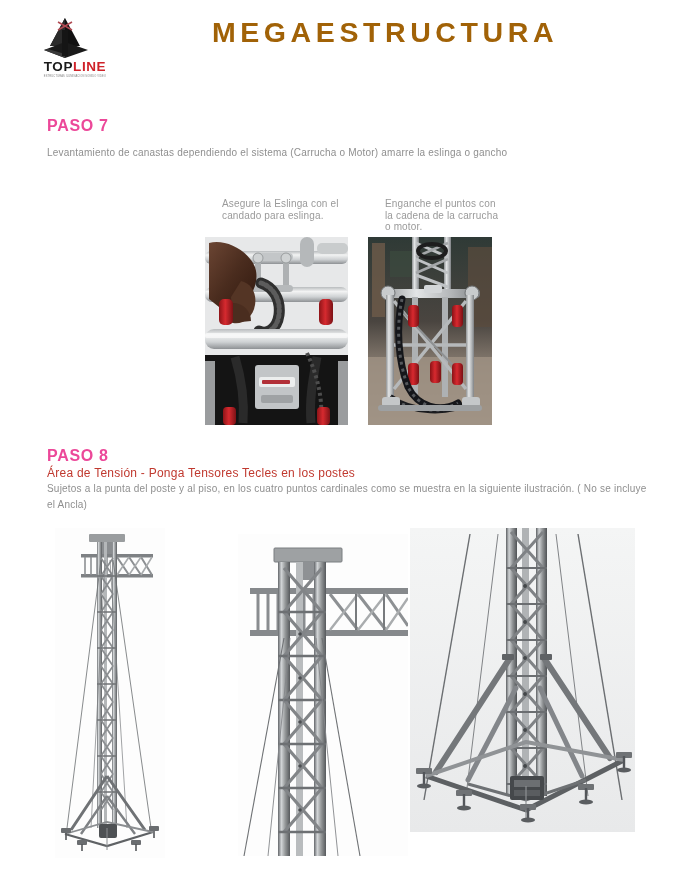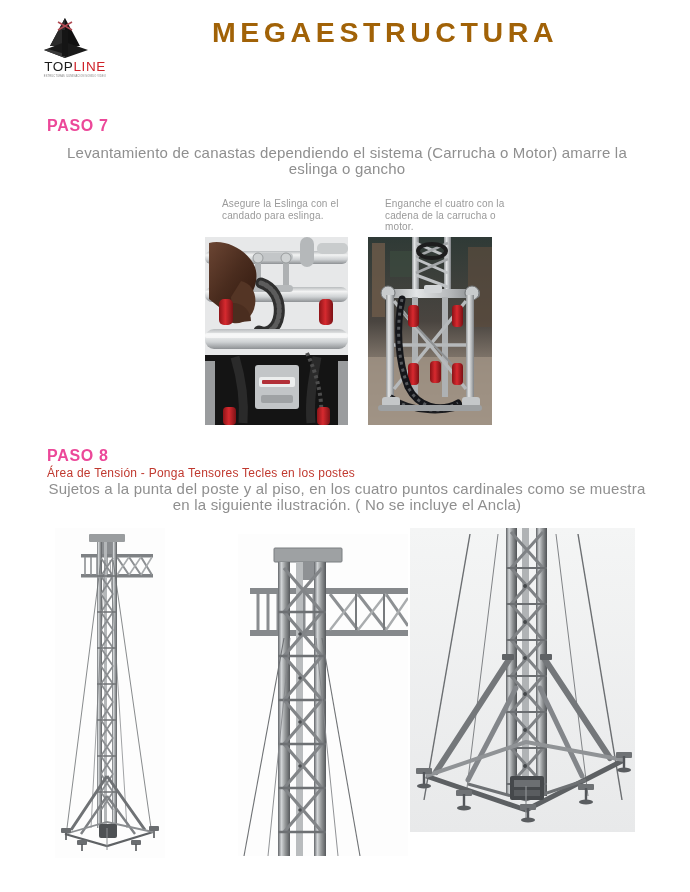--- a/index.html
+++ b/index.html
@@ -31,21 +31,21 @@
     position: absolute;
     left: 8px; top: 0;
     width: 56px; height: 44px;
   }
   .logo-word {
     position: absolute;
     left: 0; top: 44px;
     width: 90px;
     text-align: center;
     font-size: 13.5px;
-    font-weight: normal;
+    font-weight: bold;
     letter-spacing: 0.6px;
     line-height: 14px;
     white-space: nowrap;
   }
   .logo-word .w-top { color: #1b1b1b; }
   .logo-word .w-line { color: #cf2229; }
   .logo-tagline {
     position: absolute;
     left: 0; top: 58px;
     width: 90px;
@@ -101,25 +101,24 @@
   }
   .step-sub {
     position: absolute;
     font-size: 12px;
     letter-spacing: 0.25px;
     color: #c0392f;
     white-space: nowrap;
   }
   .step-body {
     position: absolute;
-    font-size: 15px;
+    font-size: 10px;
     letter-spacing: 0.2px;
     line-height: 16px;
     color: #8f8f8f;
-    text-align: center;
   }
 
   #paso7-title { left: 47px; top: 117px; }
   #paso7-body  { left: 47px; top: 145px; width: 600px; }
 
   #paso8-title { left: 47px; top: 447px; }
   #paso8-sub   { left: 47px; top: 466px; }
   #paso8-body  { left: 47px; top: 481px; width: 600px; }
 
   
@@ -174,21 +173,21 @@
   <div class="title-block">
     <div class="t-mega">MEGAESTRUCTURA</div>
   </div>
 
 </div>
 
 <div class="step-title" id="paso7-title">PASO 7</div>
 <div class="step-body" id="paso7-body">Levantamiento de canastas dependiendo el sistema (Carrucha o Motor) amarre la eslinga o gancho</div>
 
 <div class="caption" id="caption-1">Asegure la Eslinga con el candado para eslinga.</div>
-<div class="caption" id="caption-2">Enganche el cuatro con la cadena de la carrucha o motor.</div>
+<div class="caption" id="caption-2">Enganche el puntos con la cadena de la carrucha o motor.</div>
 
 <div class="figure" id="photo-sling">
   <svg class="fig-svg" viewBox="0 0 143 188" preserveAspectRatio="none" xmlns="http://www.w3.org/2000/svg">
     <defs>
       <linearGradient id="pipe1" x1="0" y1="0" x2="0" y2="1">
         <stop offset="0%" stop-color="#b9bcbe"></stop>
         <stop offset="30%" stop-color="#f2f3f3"></stop>
         <stop offset="65%" stop-color="#cfd2d4"></stop>
         <stop offset="100%" stop-color="#8e9194"></stop>
       </linearGradient>

